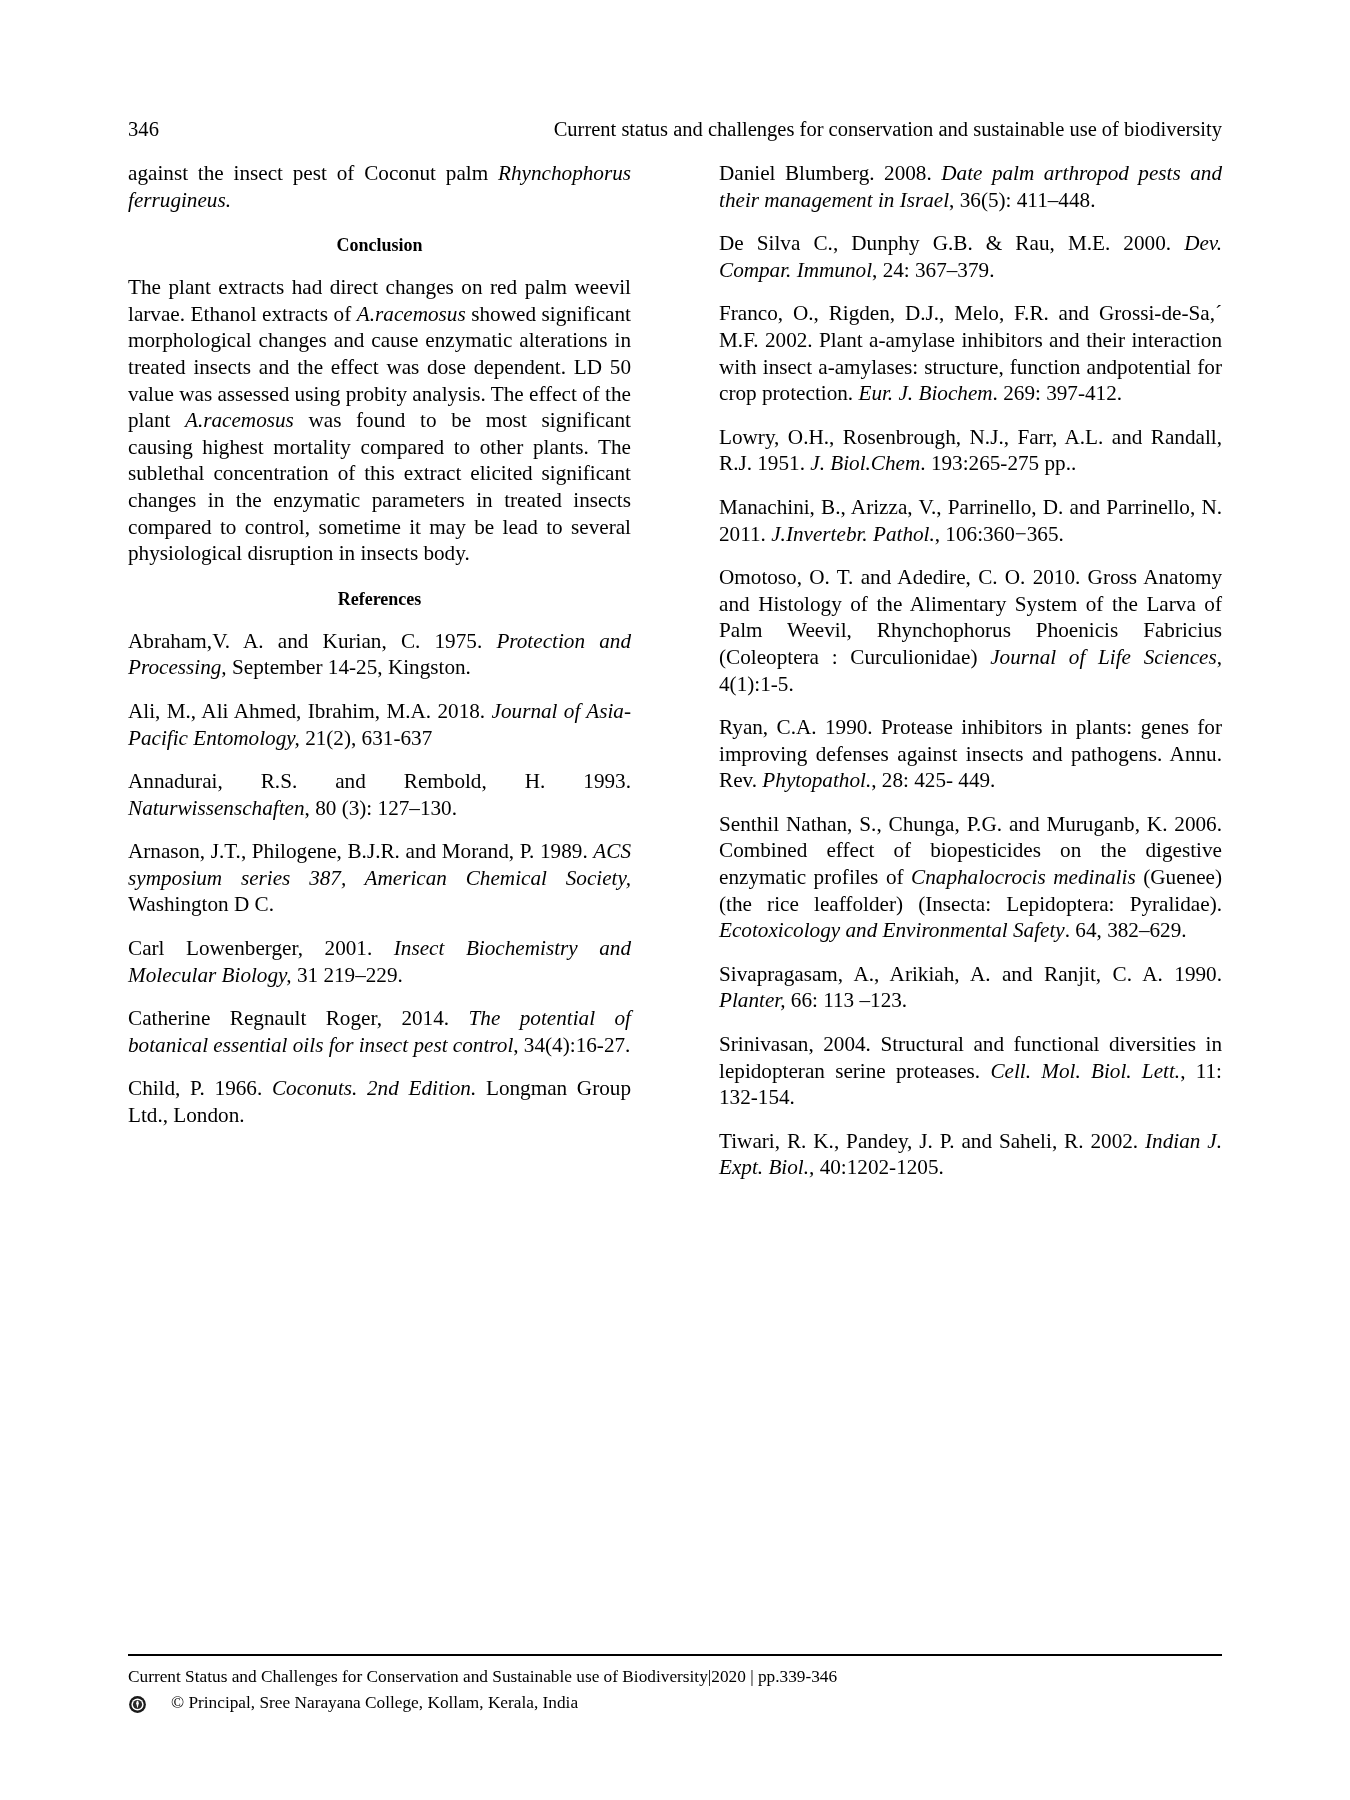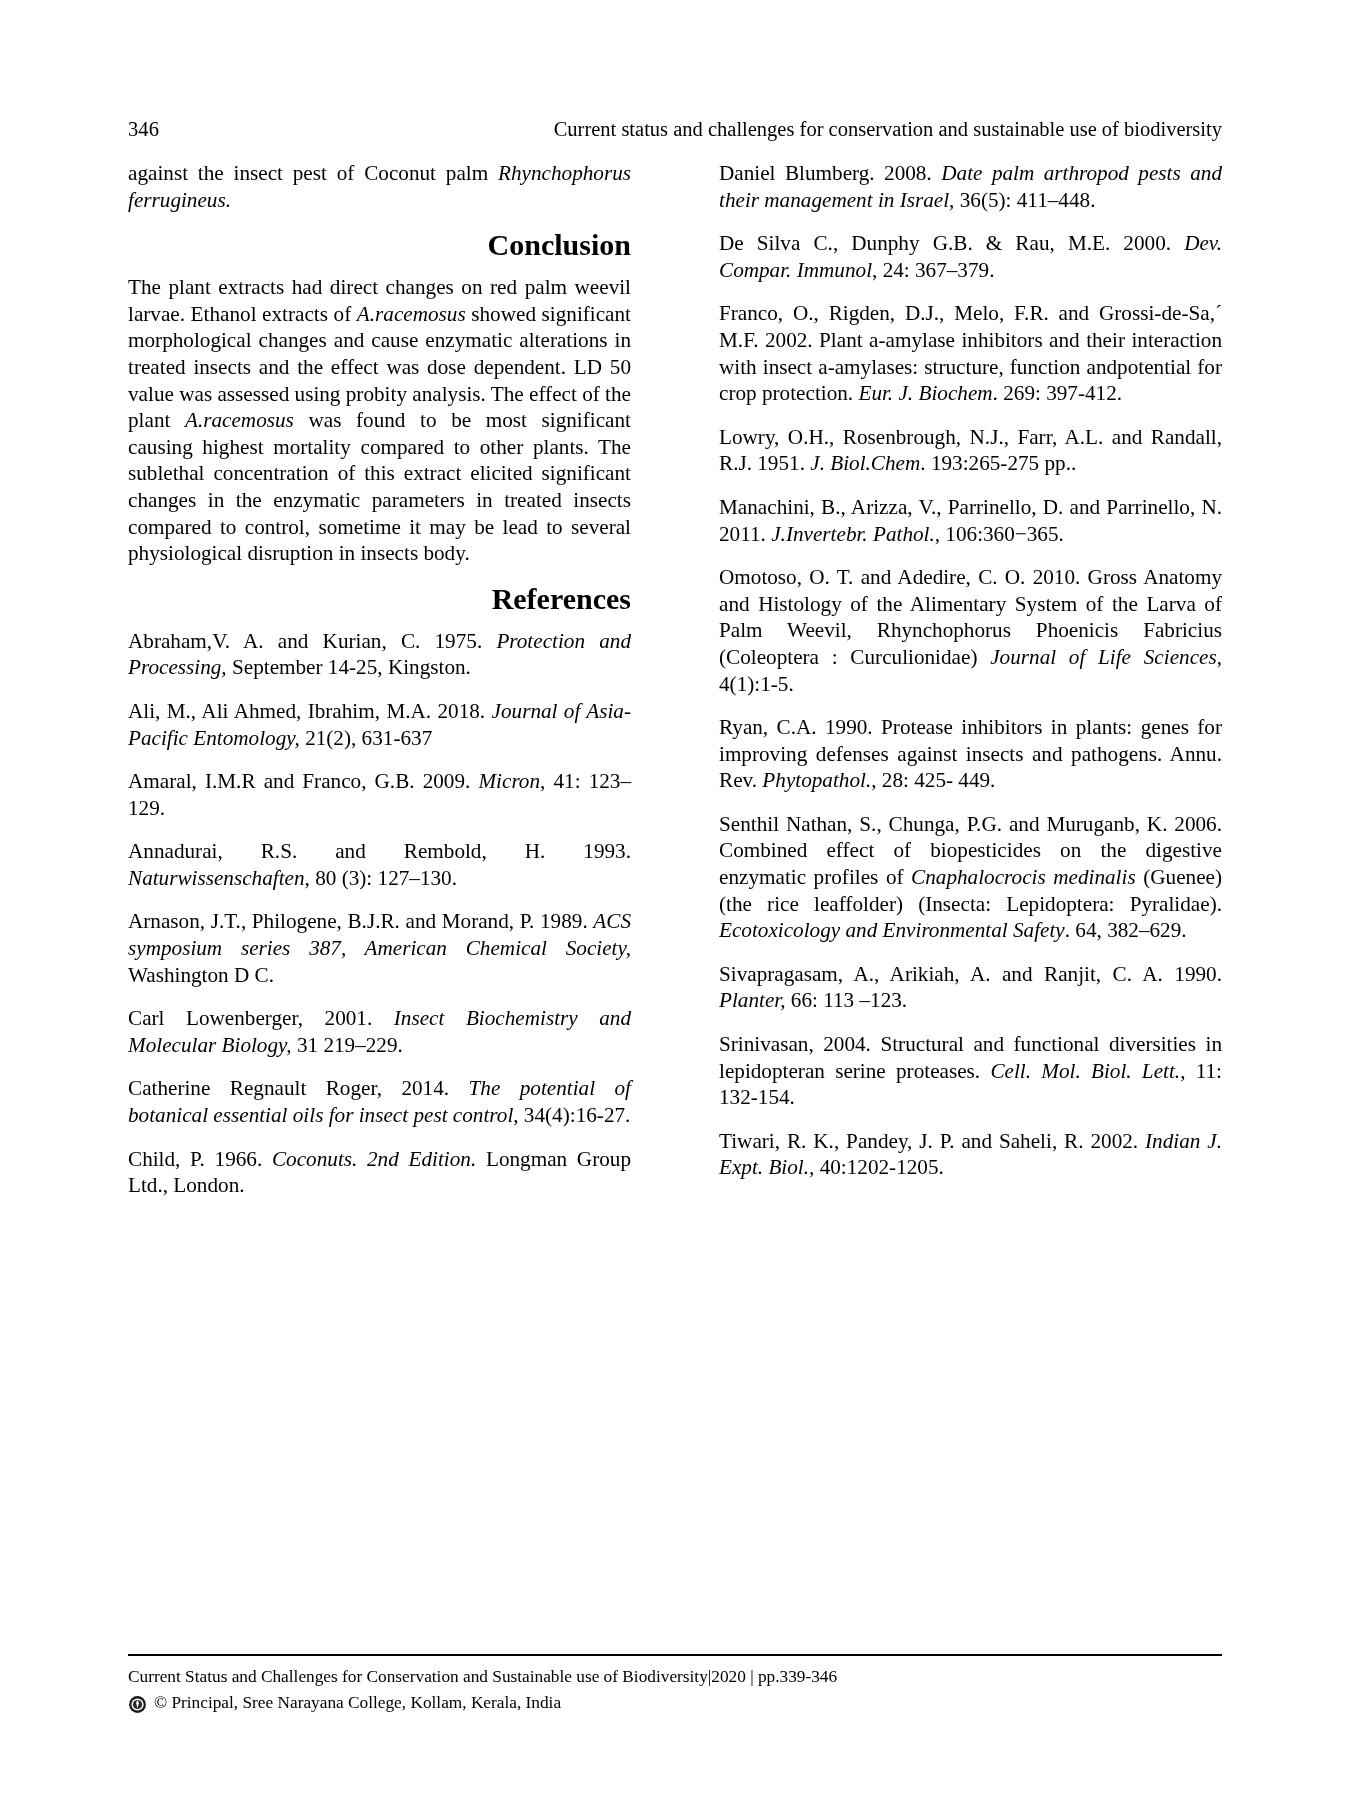--- a/index.html
+++ b/index.html
@@ -61,24 +61,24 @@
     line-height: 26.6px;
     text-align: justify;
     text-justify: inter-word;
     hyphens: none;
   }
   p.para:last-child {
     margin-bottom: 0;
   }
   h2.heading {
     margin: 6px 0 14px 0;
-    font-size: 30px;
+    font-size: 18px;
     line-height: 30px;
     font-weight: bold;
-    text-align: right;
+    text-align: center;
   }
   h2.heading.refs {
     margin-top: 14px;
   }
   .it { font-style: italic; }
   
   .footer {
     position: absolute;
     left: 0;
     top: 1654px;
@@ -93,21 +93,21 @@
   .footer-line1 {
     font-size: 17.3px;
     line-height: 23px;
     white-space: nowrap;
   }
   .footer-line2 {
     font-size: 17.3px;
     line-height: 24px;
     display: flex;
     align-items: center;
-    gap: 7px;
+    gap: 24px;
     margin-top: 3px;
   }
   .emblem {
     display: inline-block;
     width: 19px;
     height: 19px;
     position: relative;
     top: 1px;
   }
   .copy-text { white-space: nowrap; }
@@ -130,21 +130,20 @@
 
       <h2 class="heading">Conclusion</h2>
 
       <p class="para"><span>The plant extracts had direct changes on red palm weevil larvae. Ethanol extracts of </span><span class="it">A.racemosus</span><span> showed significant morphological changes and cause enzymatic alterations in treated insects and the effect was dose dependent. LD 50 value was assessed using probity analysis. The effect of the plant </span><span class="it">A.racemosus</span><span> was found to be most significant causing highest mortality compared to other plants. The sublethal concentration of this extract elicited significant changes in the enzymatic parameters in treated insects compared to control, sometime it may be lead to several physiological disruption in insects body.</span></p>
 
       <h2 class="heading refs">References</h2>
 
       <div id="refs-left">
           <p class="para"><span>Abraham,V. A. and Kurian, C. 1975. </span><span class="it">Protection and Processing,</span><span> September 14-25, Kingston.</span></p>
           <p class="para"><span>Ali, M., Ali Ahmed, Ibrahim, M.A. 2018. </span><span class="it">Journal of Asia-Pacific Entomology,</span><span> 21(2), 631-637</span></p>
-          <p class="para"><span>Amaral, I.M.R and Franco, G.B. 2009. </span><span class="it">Micron</span><span>, 41: 123–129.</span></p>
           <p class="para"><span>Annadurai, R.S. and Rembold, H. 1993. </span><span class="it">Naturwissenschaften</span><span>, 80 (3): 127–130.</span></p>
           <p class="para"><span>Arnason, J.T., Philogene, B.J.R. and Morand, P. 1989. </span><span class="it">ACS symposium series 387, American Chemical Society,</span><span> Washington D C.</span></p>
           <p class="para"><span>Carl Lowenberger, 2001. </span><span class="it">Insect Biochemistry and Molecular Biology,</span><span> 31 219–229.</span></p>
           <p class="para"><span>Catherine Regnault Roger, 2014. </span><span class="it">The potential of botanical essential oils for insect pest control</span><span>, 34(4):16-27.</span></p>
           <p class="para"><span>Child, P. 1966. </span><span class="it">Coconuts. 2nd Edition.</span><span> Longman Group Ltd., London.</span></p>
         </div>
     </div>
 
     <div class="col">
       <div id="refs-right">

